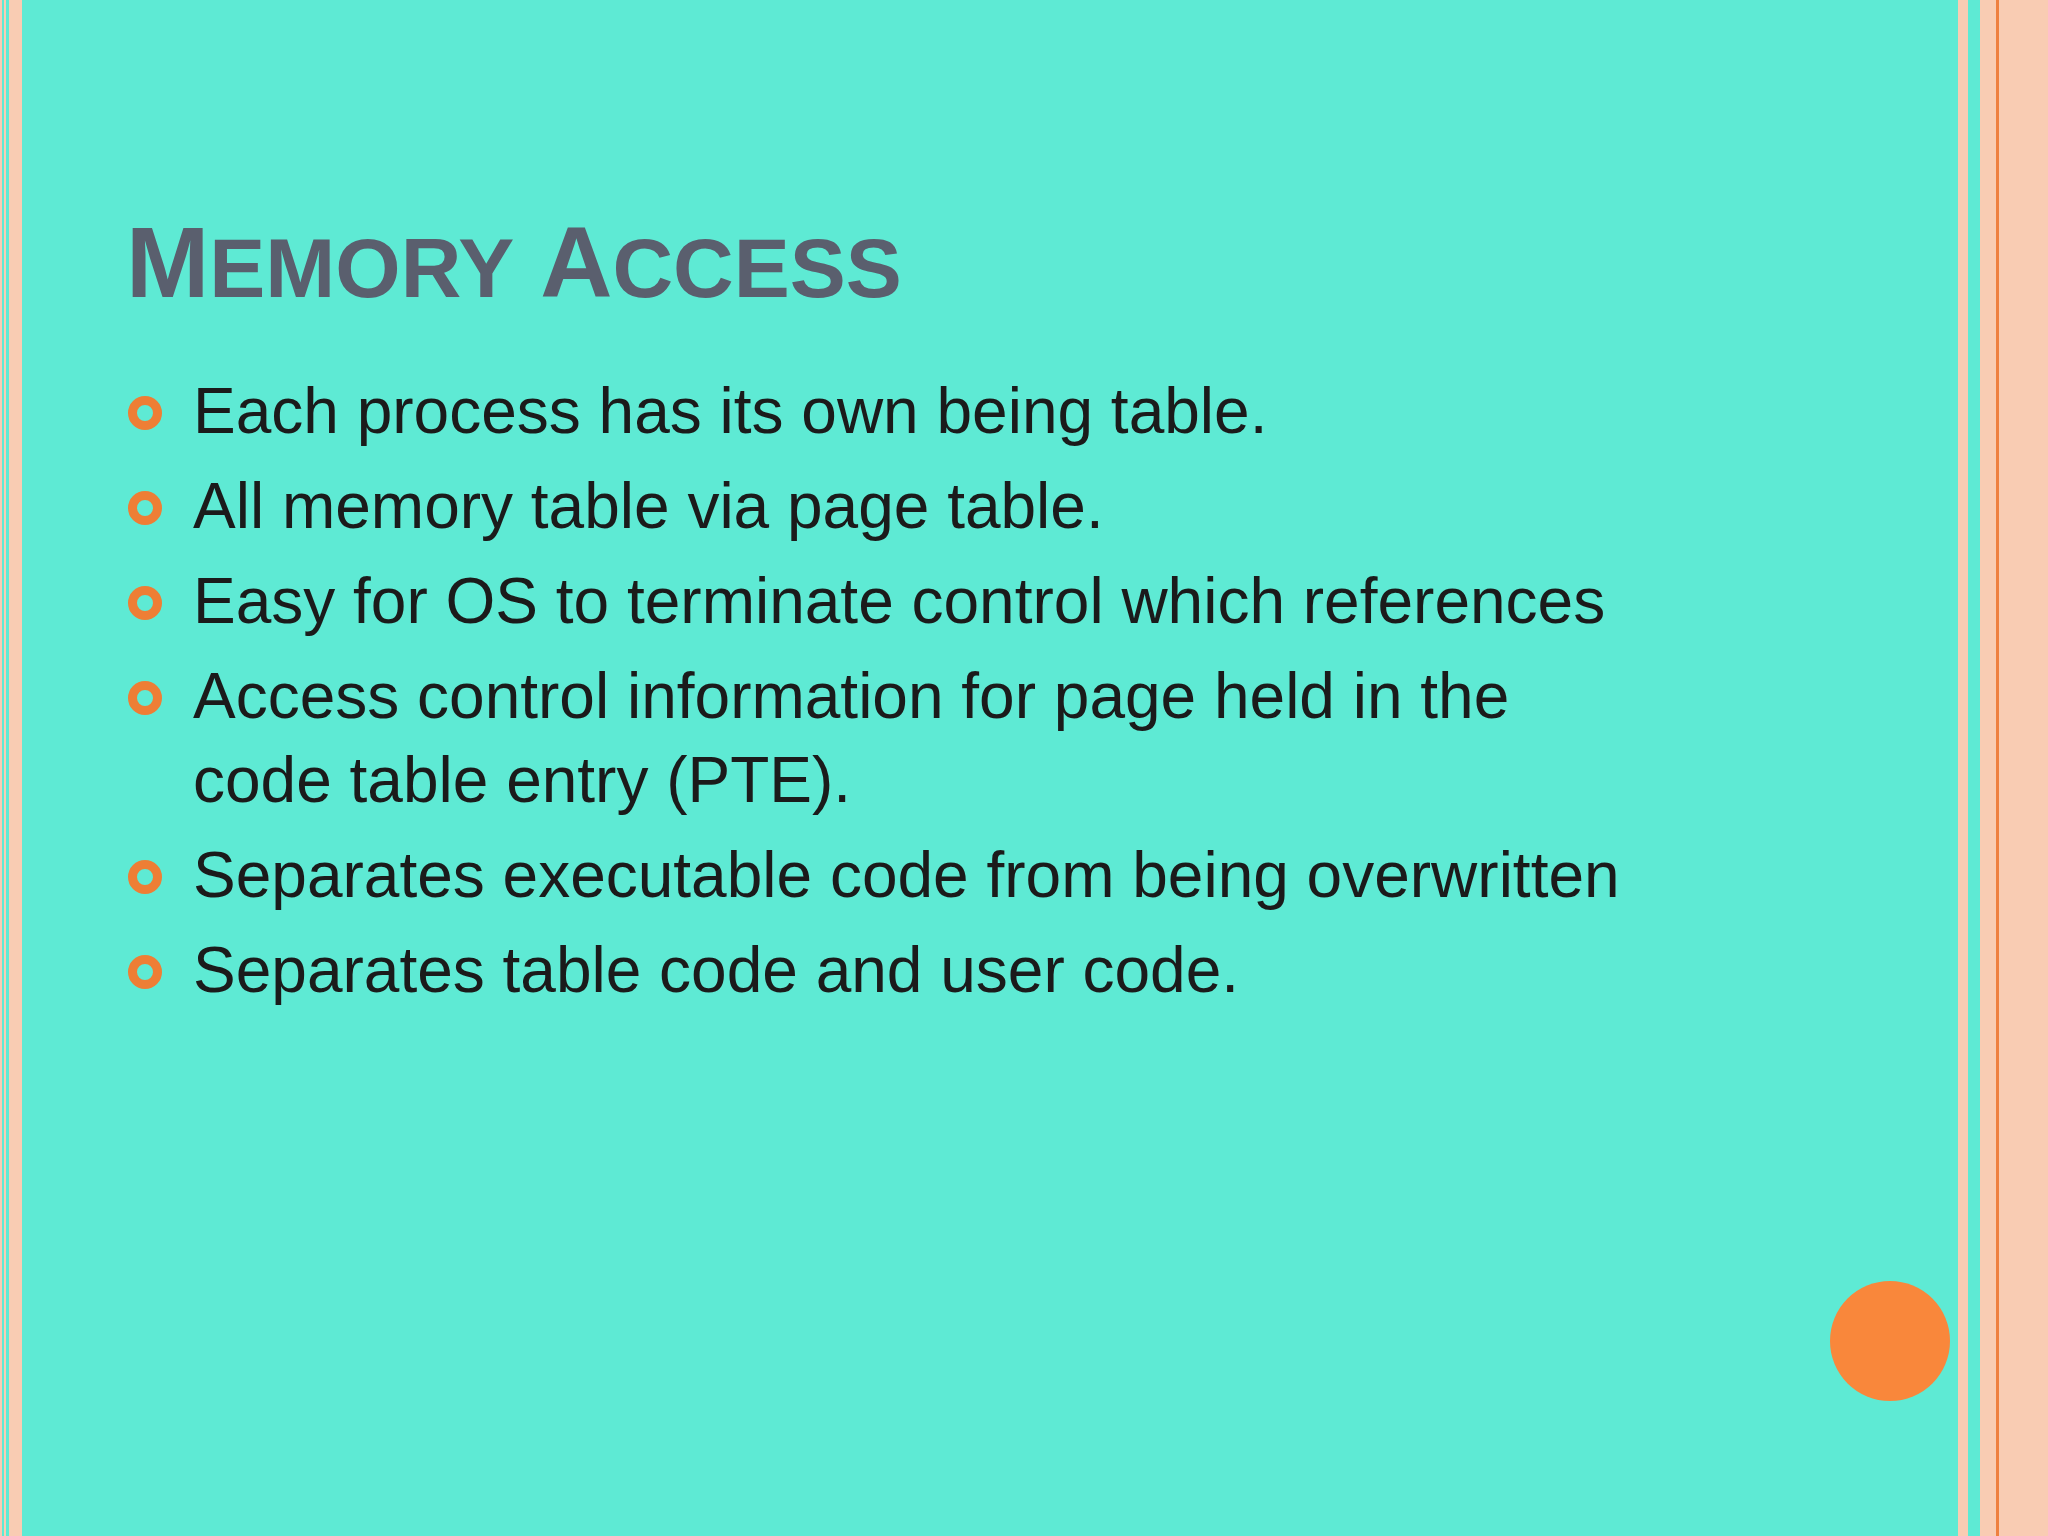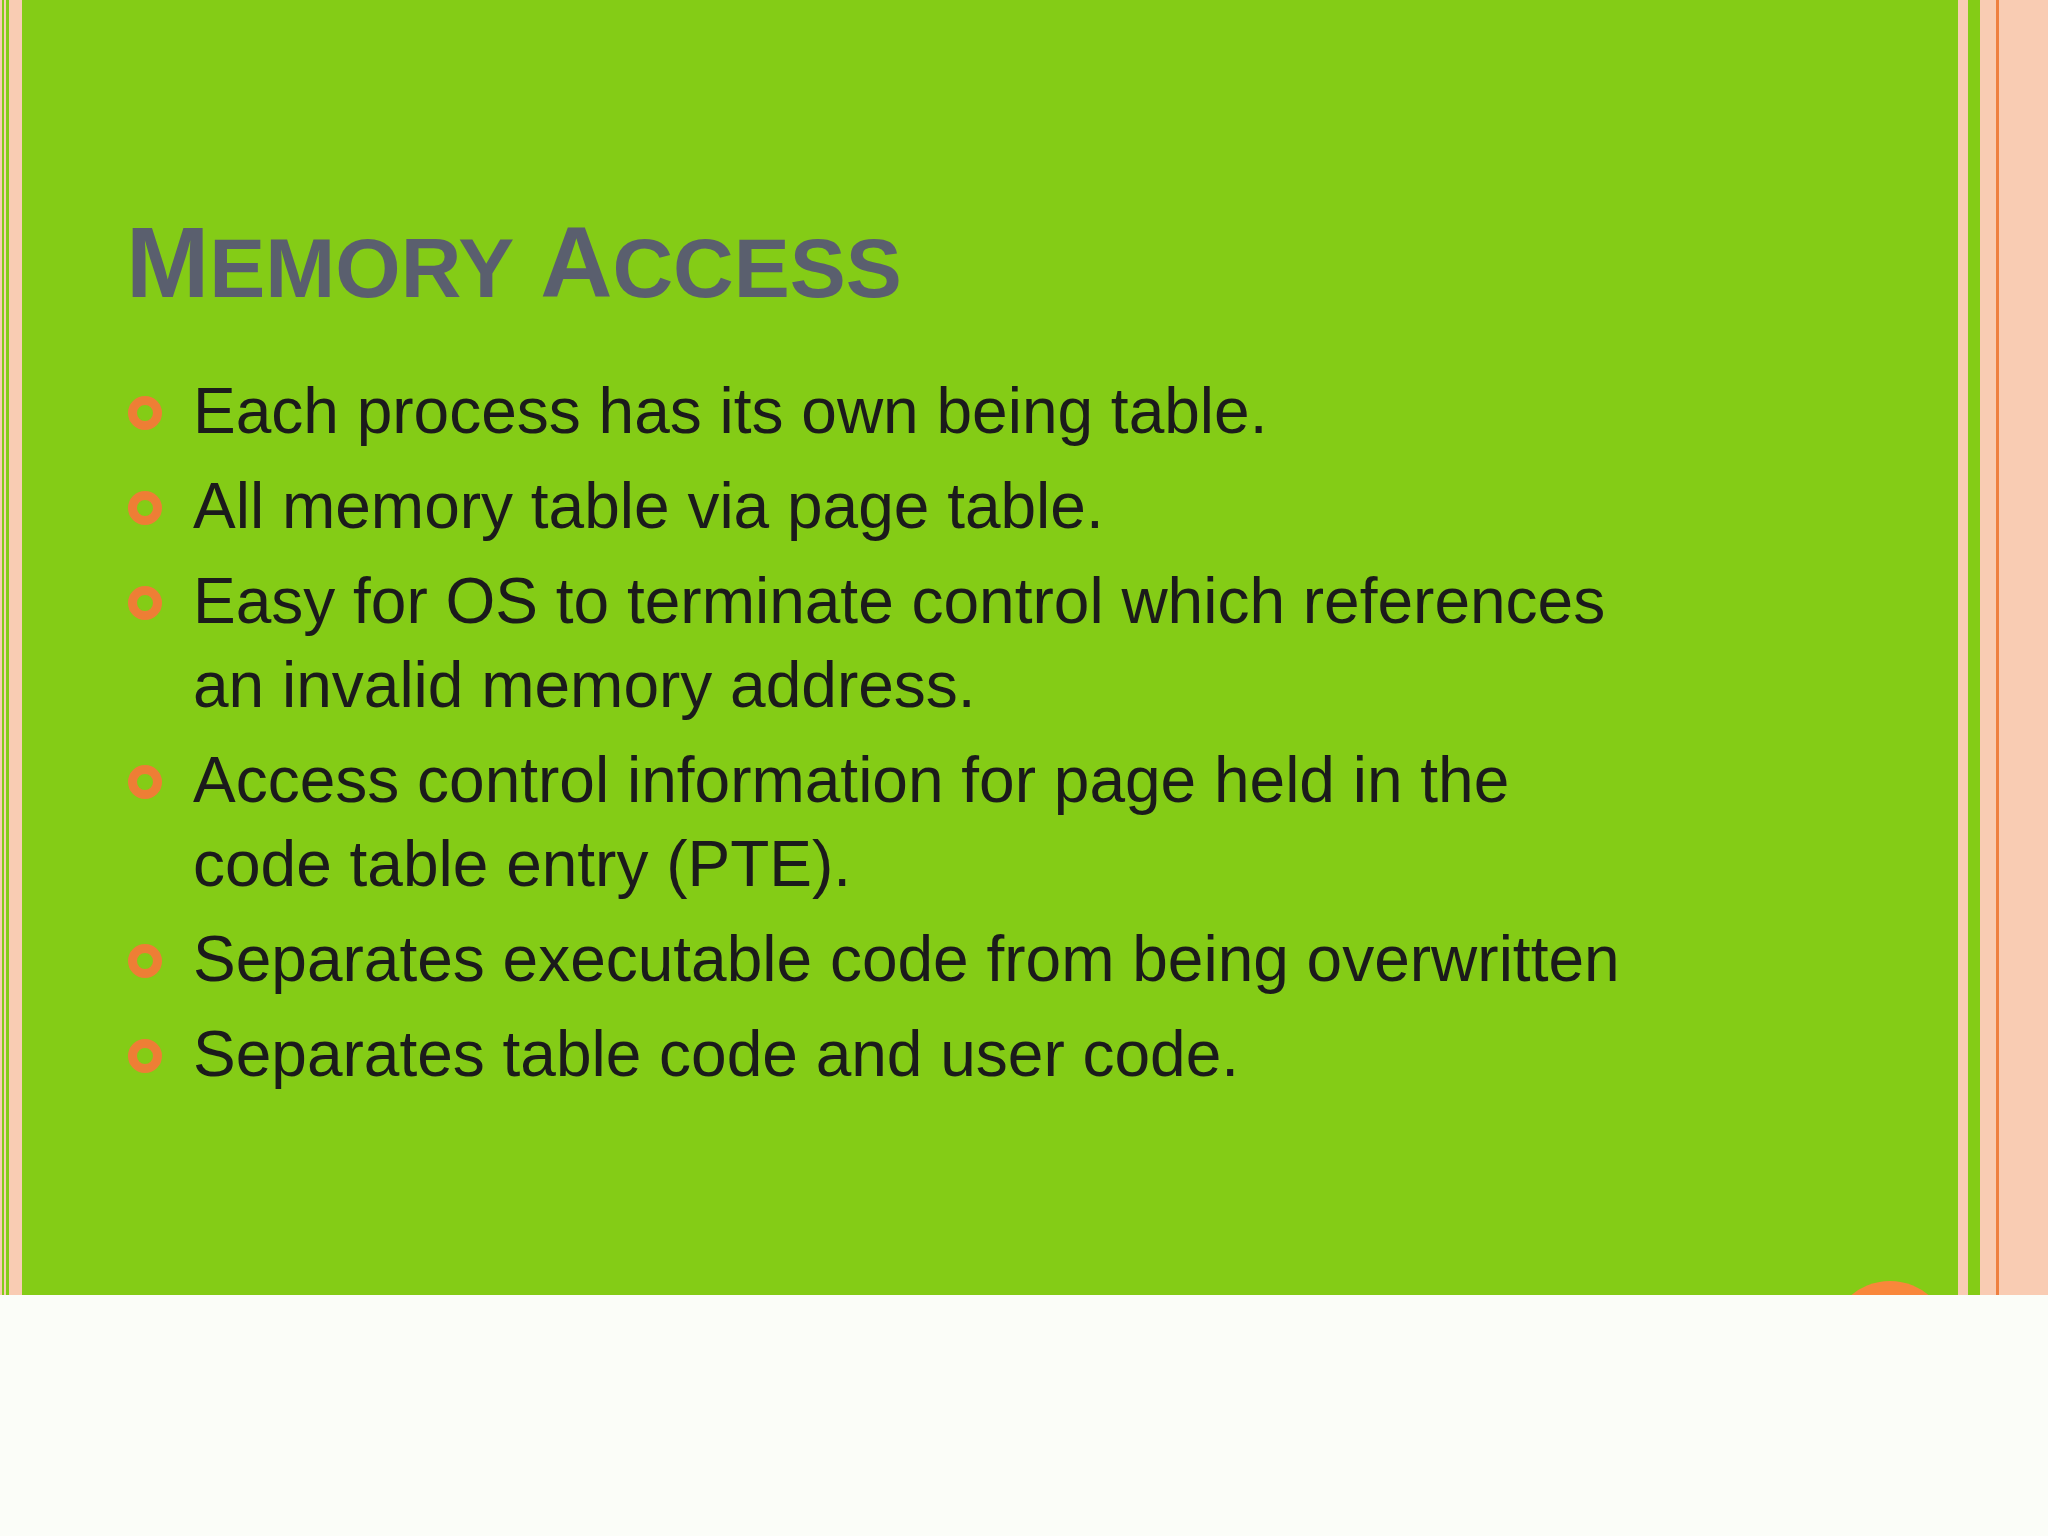--- a/index.html
+++ b/index.html
@@ -5,22 +5,22 @@
   html, body { margin: 0; padding: 0; }
   body {
     width: 2048px;
     height: 1536px;
     font-family: "Liberation Sans", sans-serif;
     background: #fbfdf8;
   }
   .slide {
     position: relative;
     width: 2048px;
-    height: 1295px;
-    background: #84cc16;
+    height: 1536px;
+    background: #5eead4;
     overflow: hidden;
   }
 
   
   .stripe { position: absolute; top: 0; bottom: 0; }
   .stripe.l1 { left: 0;    width: 2px;  background: #f9ccb3; }
   .stripe.l2 { left: 4px;  width: 2px;  background: #f9ccb3; }
   .stripe.l3 { left: 9px;  width: 13px; background: #f9ccb3; }
   .stripe.r1 { left: 1958px; width: 10px; background: #f9ccb3; }
   .stripe.r2 { left: 1980px; width: 68px; background: #f9ccb3; }
@@ -101,21 +101,20 @@
       <span class="bullet-ring"></span>
       <span class="line">Each process has its own being table.</span>
     </li>
     <li>
       <span class="bullet-ring"></span>
       <span class="line">All memory table via page table.</span>
     </li>
     <li>
       <span class="bullet-ring"></span>
       <span class="line">Easy for OS to terminate control which references</span>
-      <span class="line">an invalid memory address.</span>
     </li>
     <li>
       <span class="bullet-ring"></span>
       <span class="line">Access control information for page held in the</span>
       <span class="line">code table entry (PTE).</span>
     </li>
     <li>
       <span class="bullet-ring"></span>
       <span class="line">Separates executable code from being overwritten</span>
     </li>

